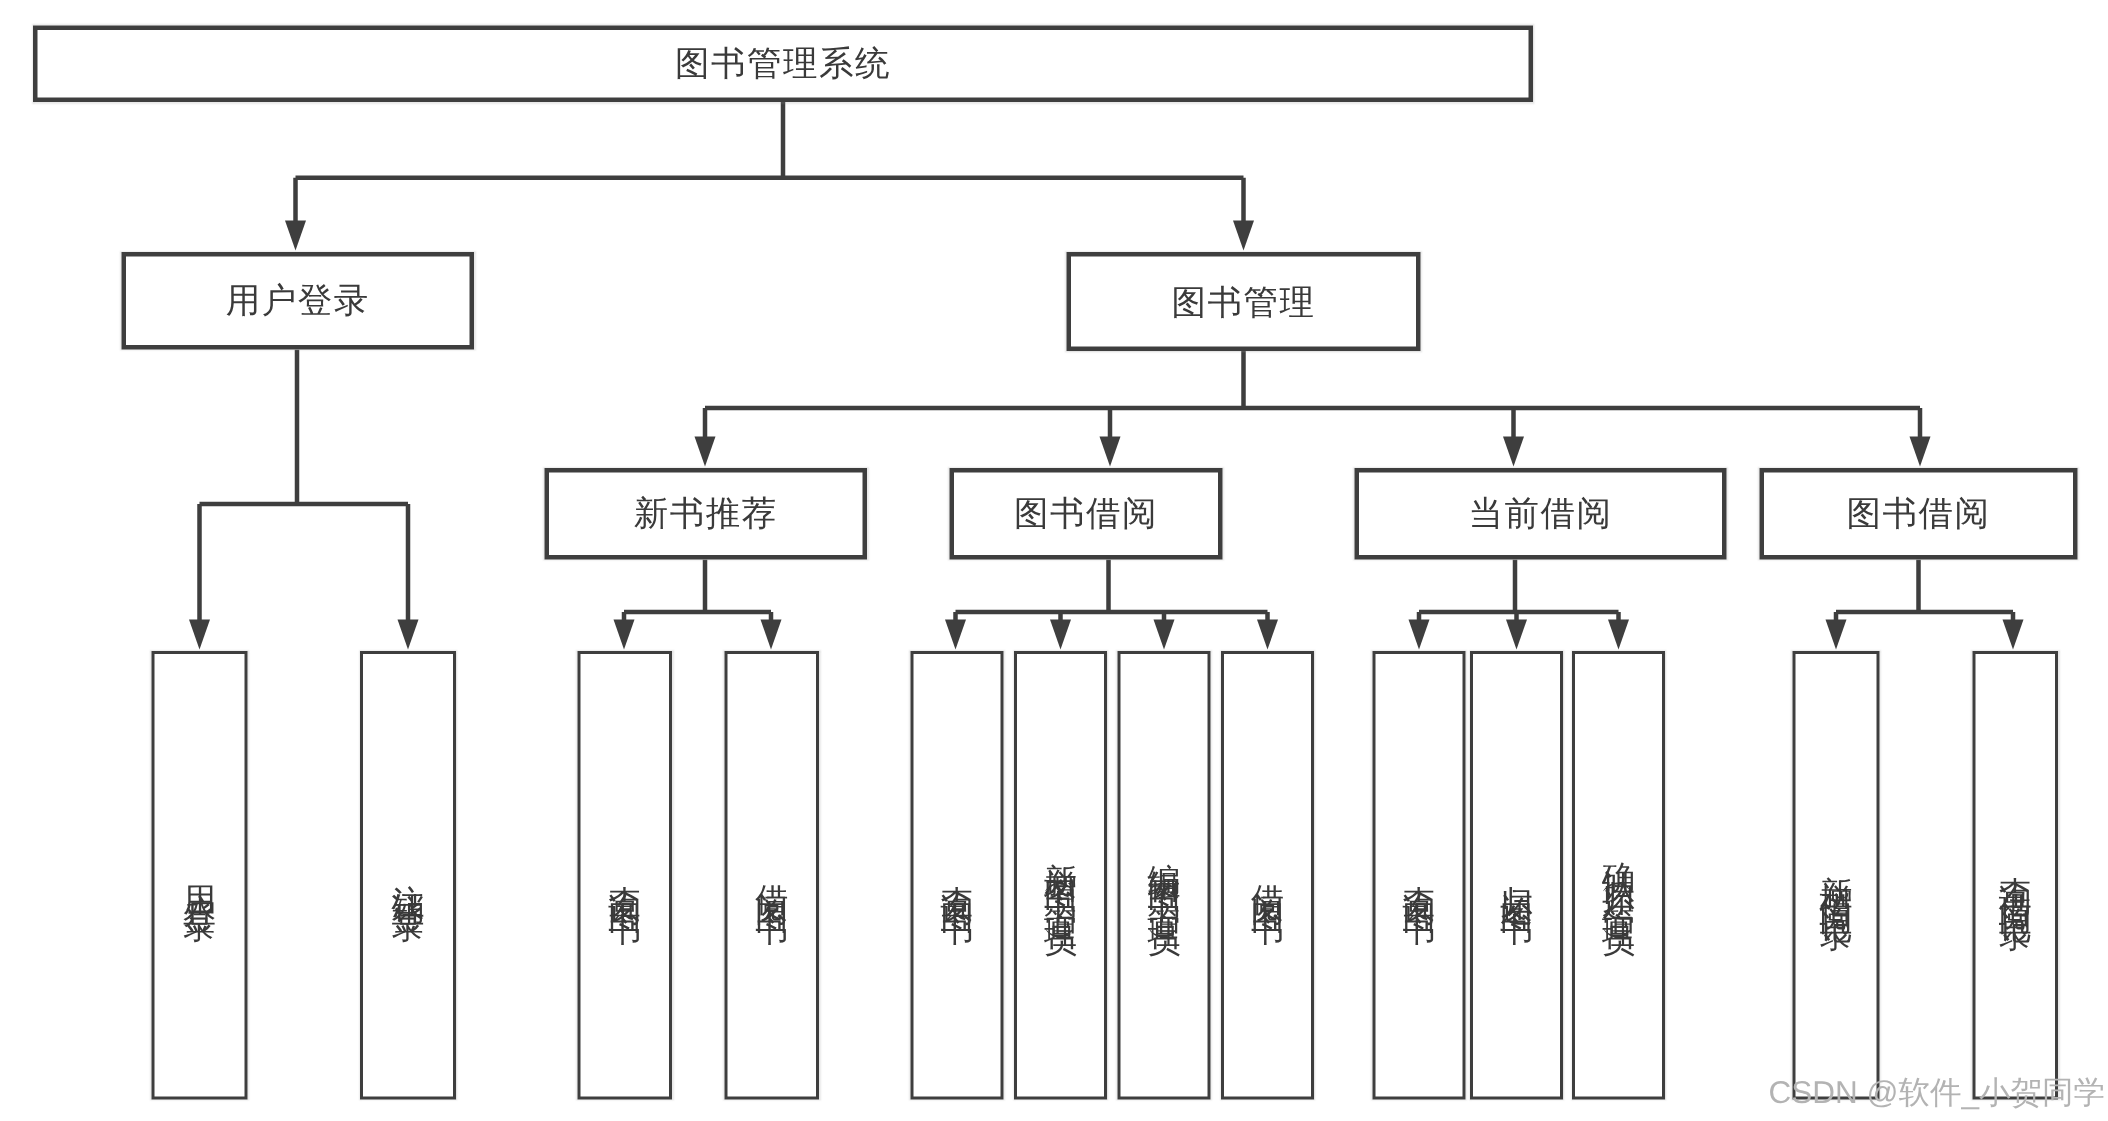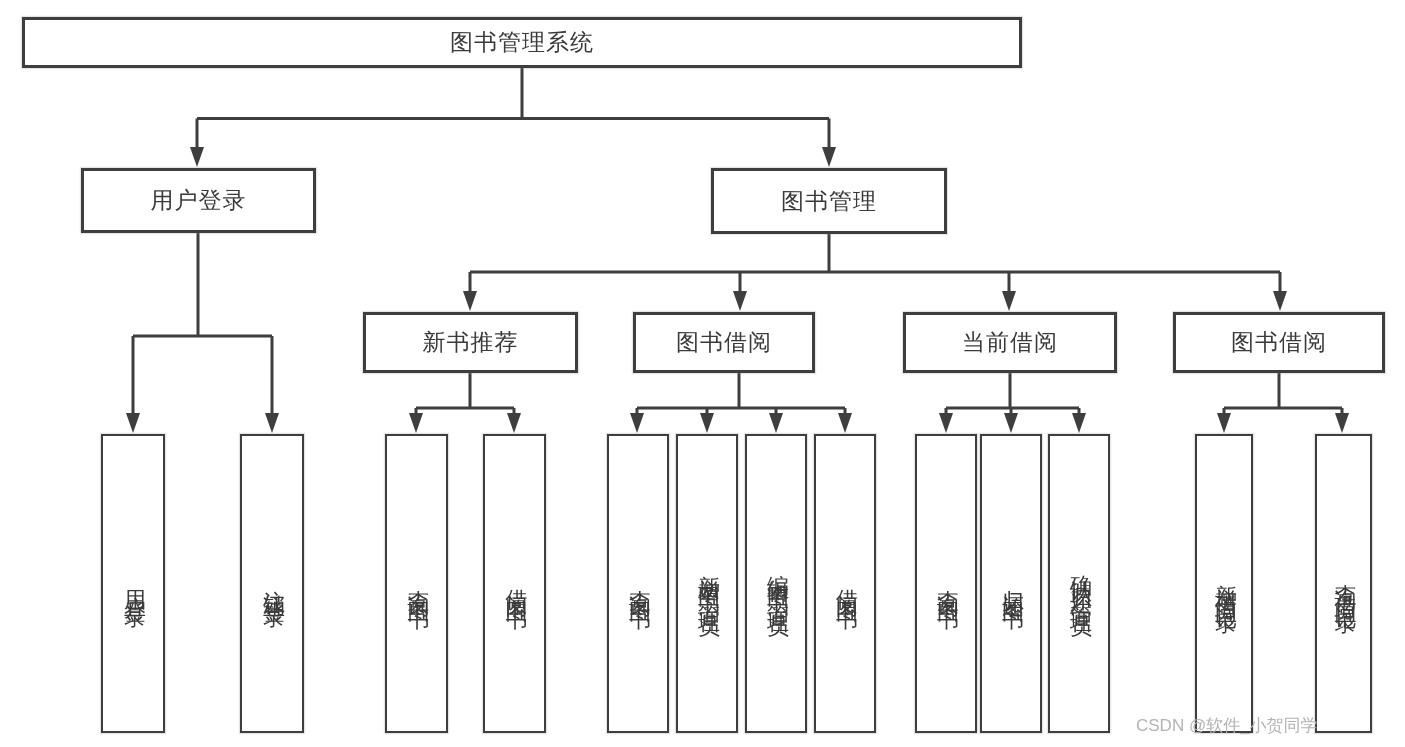--- a/index.html
+++ b/index.html
@@ -29,34 +29,33 @@
     border:3px solid var(--line);
     display:flex;
     align-items:center;
     justify-content:center;
     color:var(--text);
     font-size:23px;
     letter-spacing:1px;
     text-align:center;
     box-shadow:0 0 1px 1px rgba(150,150,150,0.25);
     z-index:1;
-    font-family:Liberation Mono, monospace;
   }
   .leaf{
     border-width:2.5px;
     writing-mode:vertical-rl;
     text-orientation:mixed;
     font-size:22px;
     letter-spacing:6px;
     line-height:1;
   }
   .watermark{
     position:absolute;
-    left:1136px;top:714px;
-    font-size:17px;
+    left:1179px;top:714px;
+    font-size:21px;
     color:var(--watermark);
     white-space:nowrap;
     z-index:5;
     text-align:right;
   }
 </style>
 </head>
 <body>
 
 <div class="stage">
@@ -106,21 +105,21 @@
     <polygon points="1335,413 1349,413 1342,433"></polygon>
   </svg>
 
   <div class="box" style="left:22px;top:17px;width:1000px;height:51px">图书管理系统</div>
 
   <div class="box" style="left:81px;top:168px;width:235px;height:65px">用户登录</div>
   <div class="box" style="left:711px;top:168px;width:236px;height:66px">图书管理</div>
 
   <div class="box" style="left:363px;top:312px;width:215px;height:61px">新书推荐</div>
   <div class="box" style="left:633px;top:312px;width:182px;height:61px">图书借阅</div>
-  <div class="box" style="left:903px;top:312px;width:214px;height:61px">当前借阅</div>
+  <div class="box" style="left:903px;top:312px;width:248px;height:61px">当前借阅</div>
   <div class="box" style="left:1173px;top:312px;width:212px;height:61px">图书借阅</div>
 
   <div class="box leaf" style="left:101px;top:434px;width:64px;height:299px">用户登录</div>
   <div class="box leaf" style="left:240px;top:434px;width:64px;height:299px">注销登录</div>
 
   <div class="box leaf" style="left:385px;top:434px;width:63px;height:299px">查询图书</div>
   <div class="box leaf" style="left:483px;top:434px;width:63px;height:299px">借阅图书</div>
 
   <div class="box leaf" style="left:607px;top:434px;width:62px;height:299px">查询图书</div>
   <div class="box leaf" style="left:676px;top:434px;width:62px;height:299px">新增图书（管理员）</div>

